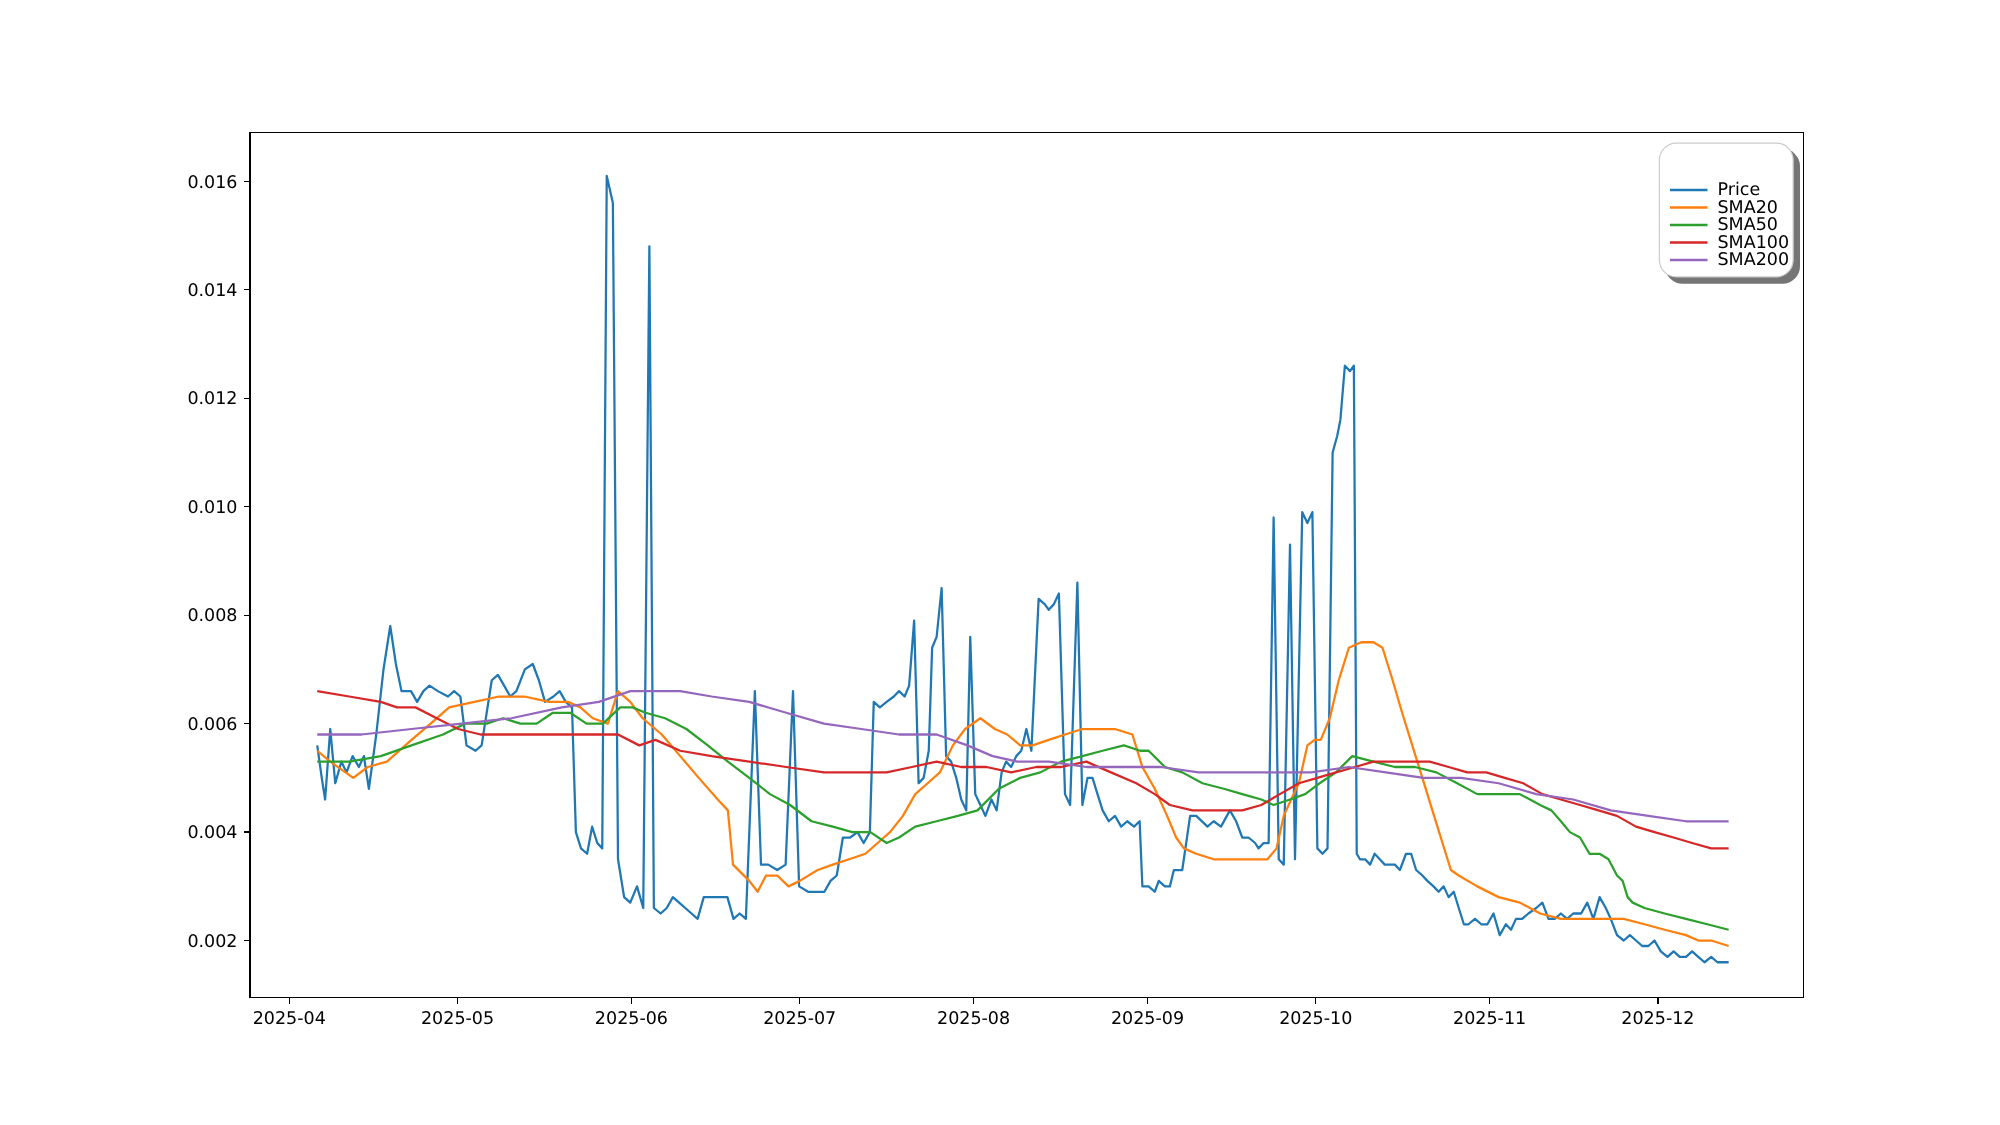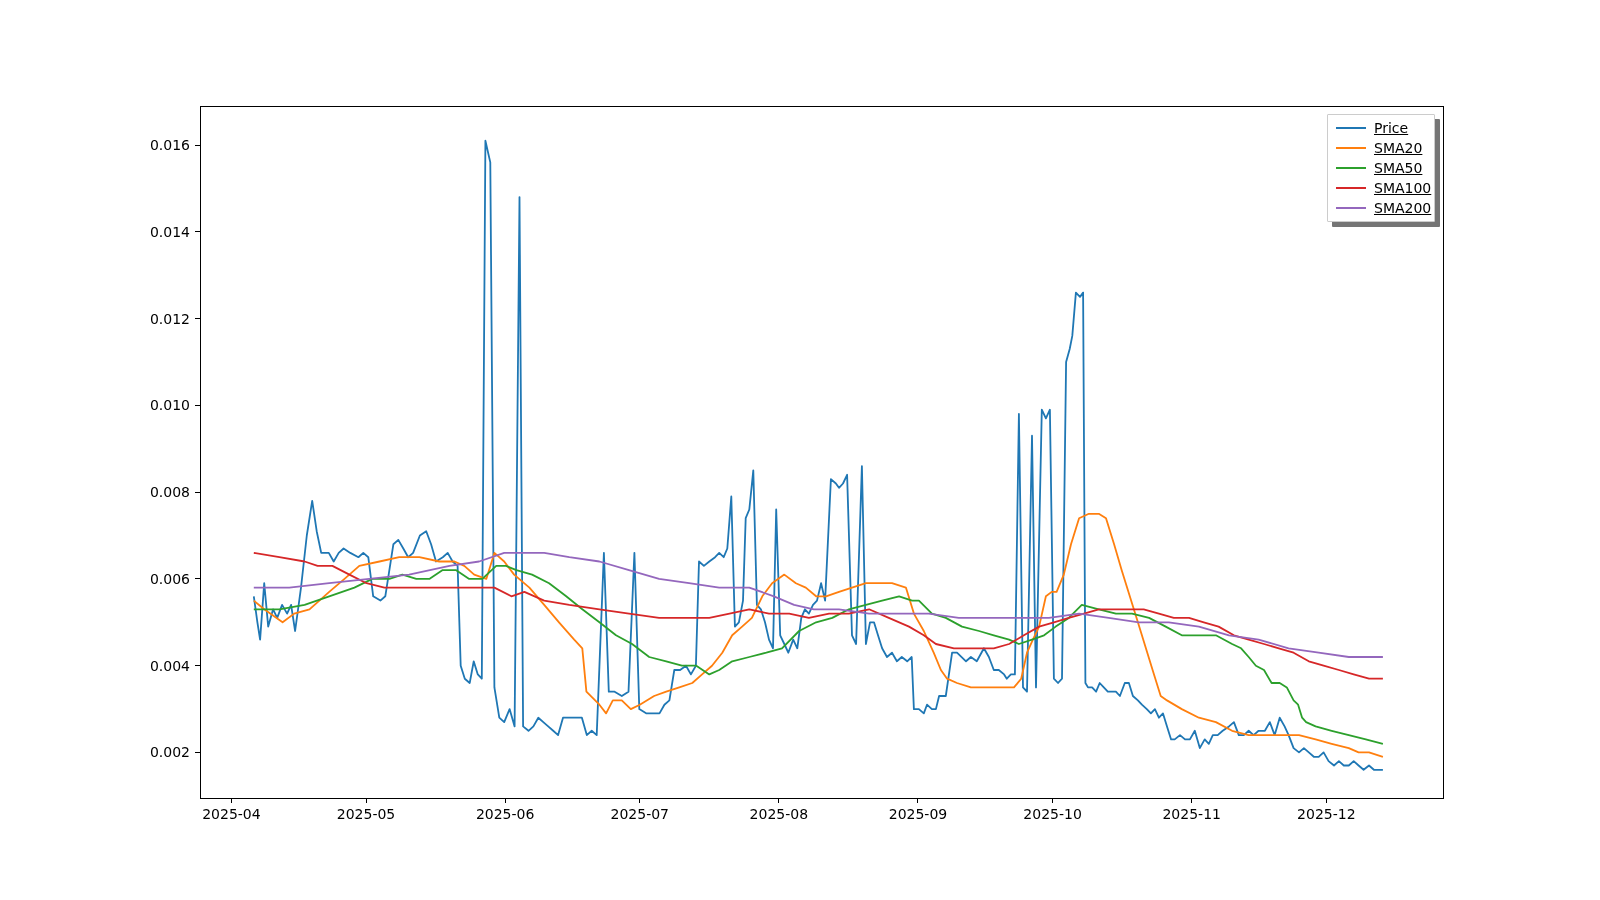--- a/index.html
+++ b/index.html
@@ -19,28 +19,27 @@
   }
   .legend {
     position: absolute;
     left: 1327px;
     top: 114px;
     width: 108px;
     height: 108px;
     box-sizing: border-box;
     background: #ffffff;
     border: 1px solid #cccccc;
-    border-radius: 1px;
+    border-radius: 14px;
     box-shadow: 5px 5px 0 #757575;
     padding: 6px 8px;
     display: flex;
     flex-direction: column;
-    justify-content: space-between;
+    justify-content: flex-end;
     z-index: 2;
-    text-decoration: underline;
   }
   .legend-row { display: flex; align-items: center; }
   .swatch { display: inline-block; width: 30px; height: 2px; margin-right: 8px; flex: 0 0 30px; }
   .legend-label { font-size: 14px; color: #000; line-height: 1; white-space: nowrap; }
 </style>
 </head>
 <body>
 
 <div id="figure">
   <svg id="plot" width="1600" height="900" viewBox="0 0 1600 900">

